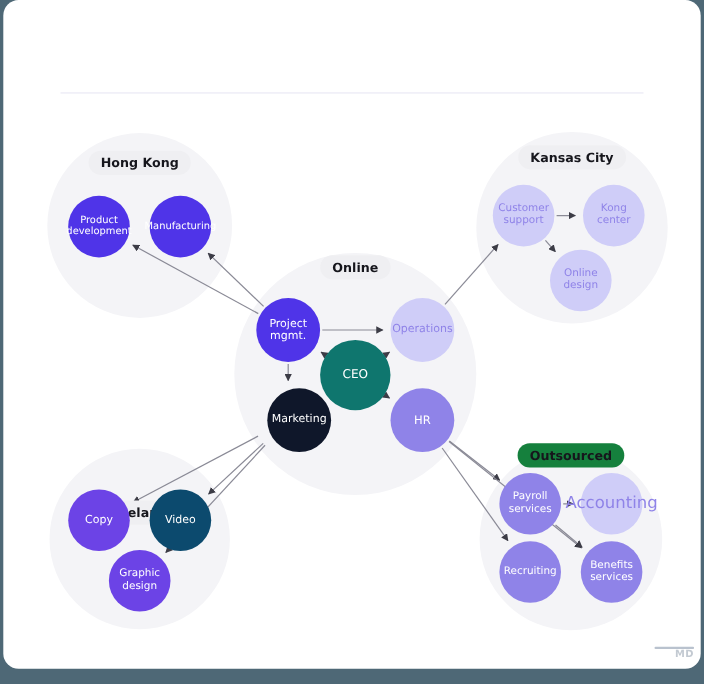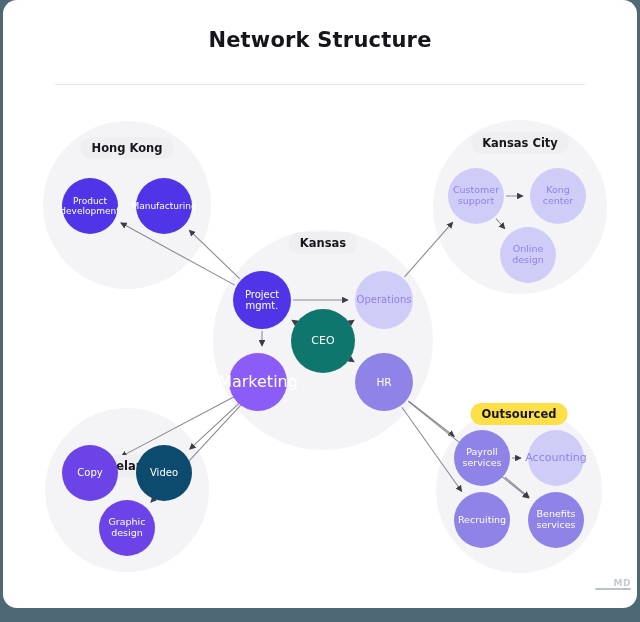--- a/index.html
+++ b/index.html
@@ -73,21 +73,21 @@
     transform: translate(-50%, -50%);
   }
   .node span {
     display: block;
     padding: 0 4px;
     text-align: center;
   }
   #watermark {
     position: absolute;
     right: 6px;
-    bottom: 20px;
+    bottom: 8px;
     font-size: 9px;
     font-weight: bold;
     color: #c3cad2;
     letter-spacing: 0.5px;
     margin-top: 39px;
   }
   #wm-line {
     position: absolute;
     right: 6px;
     bottom: 18px;
@@ -96,21 +96,20 @@
     background: #b9c2ce;
     border-radius: 1px;
   }
 </style>
 </head>
 <body style="background: rgb(78, 104, 118);">
 
 <div id="root">
   <div id="card" style="background: rgb(255, 255, 255);">
 
-    <div id="title">Network Structure</div>
     <div id="divider" style="background: rgb(232, 231, 244);"></div>
 
     <svg id="canvas" viewBox="0 0 634 608" xmlns="http://www.w3.org/2000/svg">
       <defs>
         <marker id="arrow" viewBox="0 0 10 10" refX="9" refY="5" markerWidth="6" markerHeight="6" orient="auto-start-reverse">
           <path d="M 0 0 L 10 5 L 0 10 z" fill="#3c3c46"></path>
         </marker>
       </defs>
       <g id="cluster-layer">
           <circle cx="124" cy="205" r="84" fill="#f4f4f7"></circle>
@@ -136,31 +135,31 @@
           <line x1="405.49681383703705" y1="400.99752909811036" x2="451.342306958184" y2="436.5511768247141" stroke="#8a8a96" stroke-width="1.1" marker-end="url(#arrow)"></line>
           <line x1="398.94901479430024" y1="407.2751432817698" x2="458.7349832967578" y2="491.4635479076793" stroke="#8a8a96" stroke-width="1.1" marker-end="url(#arrow)"></line>
           <line x1="405.17947888488345" y1="401.3998144541507" x2="525.7005883557767" y2="498.0969836807976" stroke="#8a8a96" stroke-width="1.1" marker-end="url(#arrow)"></line>
           <line x1="509" y1="458" x2="518" y2="458" stroke="#8a8a96" stroke-width="1.1" marker-end="url(#arrow)"></line>
           <line x1="501.9956144354049" y1="477.2665958783122" x2="526.1717831586943" y2="497.52230480863574" stroke="#8a8a96" stroke-width="1.1" marker-end="url(#arrow)"></line>
         </g>
     </svg>
 
     <div id="overlay">
         <div class="cluster-label" style="left: 124px; top: 148px; background: rgb(239, 239, 242); color: rgb(22, 22, 28);">Hong Kong</div>
-        <div class="cluster-label" style="left: 320px; top: 243px; background: rgb(239, 239, 242); color: rgb(22, 22, 28);">Kansas</div>
+        <div class="cluster-label" style="left: 320px; top: 243px; background: rgb(239, 239, 242); color: rgb(22, 22, 28);">Online</div>
         <div class="cluster-label" style="left: 517px; top: 143px; background: rgb(239, 239, 242); color: rgb(22, 22, 28);">Kansas City</div>
         <div class="cluster-label" style="left: 124px; top: 424px; background: rgb(239, 239, 242); color: rgb(22, 22, 28); margin-top: 42px;">Freelance</div>
-        <div class="cluster-label" style="left: 516px; top: 414px; background: #fde047; color: rgb(22, 22, 28);">Outsourced</div>
+        <div class="cluster-label" style="left: 516px; top: 414px; background: #15803d; color: rgb(22, 22, 28);">Outsourced</div>
         <div class="node" style="left: 320px; top: 341px; width: 64px; height: 64px; background: #0f766e; color: rgb(255, 255, 255); font-size: 11px;">
           <span>CEO</span>
         </div>
         <div class="node" style="left: 259px; top: 300px; width: 58px; height: 58px; background: rgb(79, 52, 232); color: rgb(255, 255, 255); font-size: 10px;">
           <span>Project mgmt.</span>
         </div>
-        <div class="node" style="left: 255px; top: 382px; width: 58px; height: 58px; background: #8b5cf6; color: rgb(255, 255, 255); font-size: 16px;">
+        <div class="node" style="left: 269px; top: 382px; width: 58px; height: 58px; background: #0f172a; color: rgb(255, 255, 255); font-size: 10px;">
           <span>Marketing</span>
         </div>
         <div class="node" style="left: 381px; top: 300px; width: 58px; height: 58px; background: rgb(207, 205, 248); color: rgb(143, 131, 232); font-size: 10px;">
           <span>Operations</span>
         </div>
         <div class="node" style="left: 381px; top: 382px; width: 58px; height: 58px; background: rgb(143, 131, 232); color: rgb(255, 255, 255); font-size: 10.5px;">
           <span>HR</span>
         </div>
         <div class="node" style="left: 87px; top: 206px; width: 56px; height: 56px; background: rgb(79, 52, 232); color: rgb(255, 255, 255); font-size: 9px;">
           <span>Product development</span>
@@ -182,21 +181,21 @@
         </div>
         <div class="node" style="left: 161px; top: 473px; width: 56px; height: 56px; background: #0c4a6e; color: rgb(255, 255, 255); font-size: 10px;">
           <span>Video</span>
         </div>
         <div class="node" style="left: 124px; top: 528px; width: 56px; height: 56px; background: rgb(108, 67, 230); color: rgb(255, 255, 255); font-size: 9.5px;">
           <span>Graphic design</span>
         </div>
         <div class="node" style="left: 479px; top: 458px; width: 56px; height: 56px; background: rgb(143, 131, 232); color: rgb(255, 255, 255); font-size: 9.5px;">
           <span>Payroll services</span>
         </div>
-        <div class="node" style="left: 553px; top: 458px; width: 56px; height: 56px; background: rgb(207, 205, 248); color: rgb(143, 131, 232); font-size: 11px;">
+        <div class="node" style="left: 553px; top: 458px; width: 56px; height: 56px; background: rgb(207, 205, 248); color: rgb(143, 131, 232); font-size: 15px;">
           <span>Accounting</span>
         </div>
         <div class="node" style="left: 479px; top: 520px; width: 56px; height: 56px; background: rgb(143, 131, 232); color: rgb(255, 255, 255); font-size: 9.5px;">
           <span>Recruiting</span>
         </div>
         <div class="node" style="left: 553px; top: 520px; width: 56px; height: 56px; background: rgb(143, 131, 232); color: rgb(255, 255, 255); font-size: 9.5px;">
           <span>Benefits services</span>
         </div>
       </div>
 

